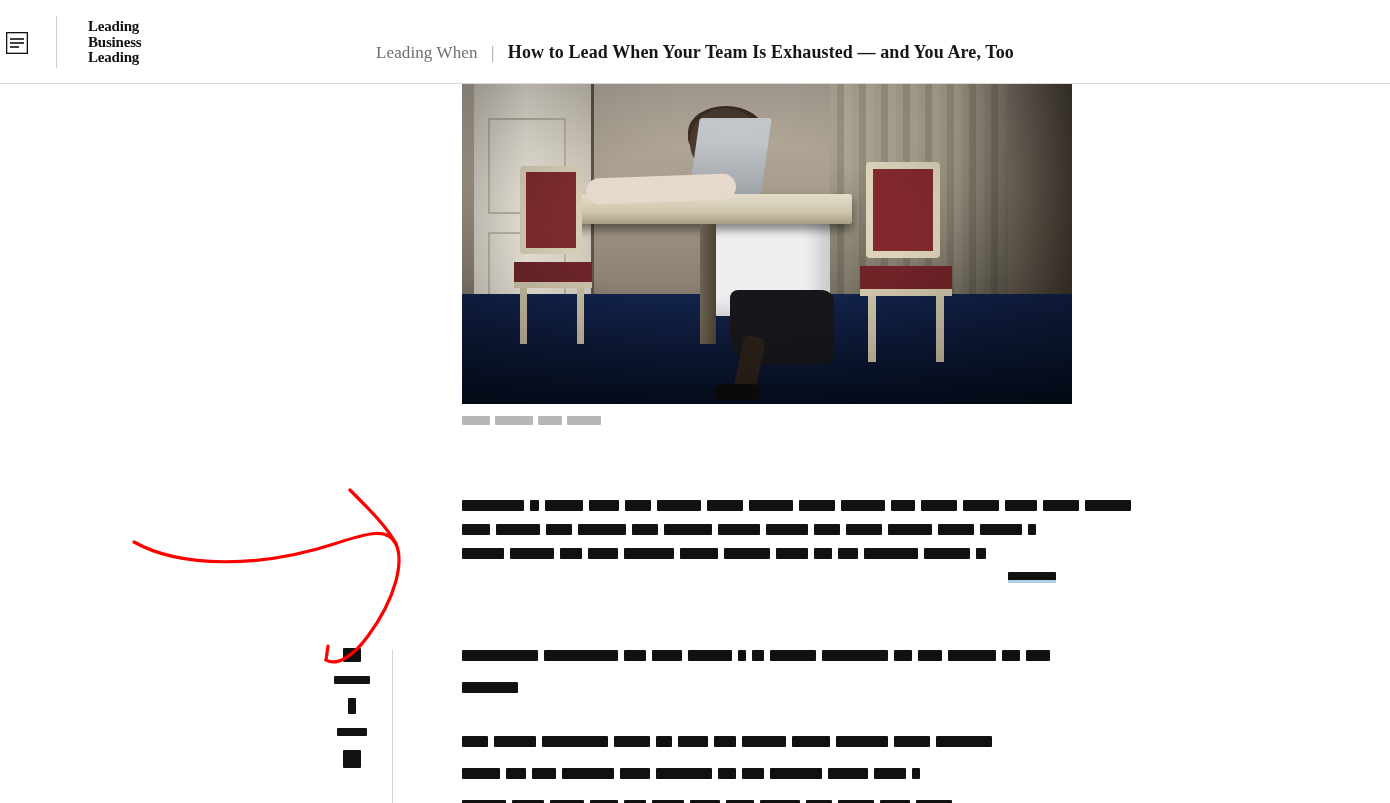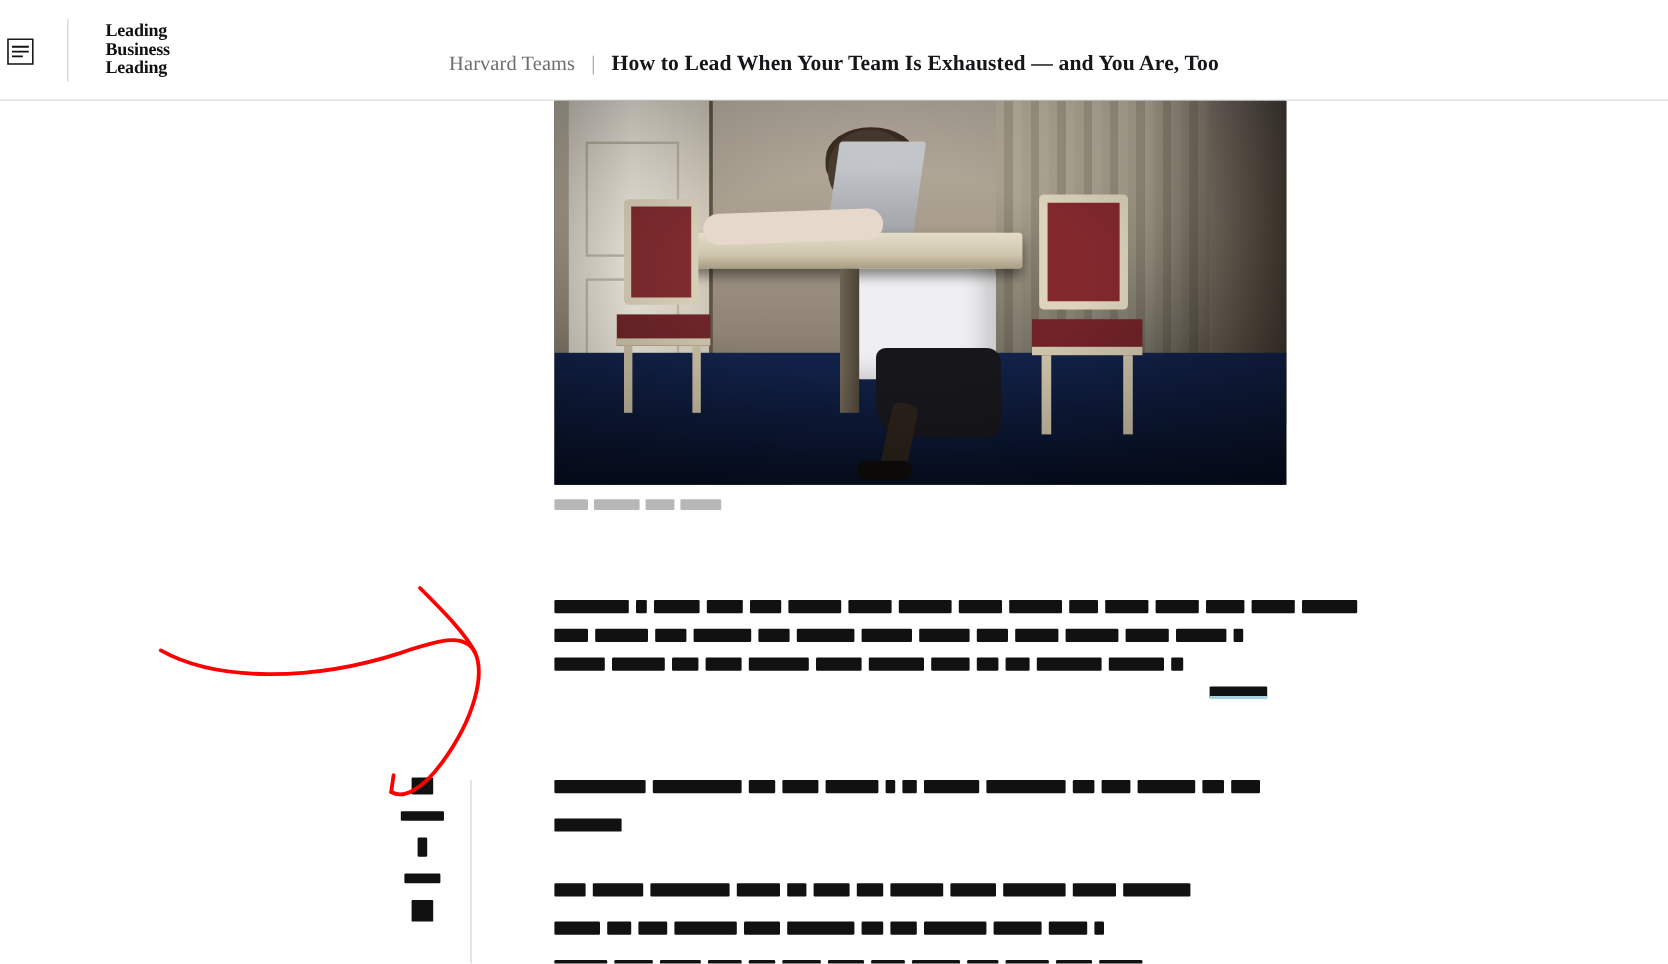--- a/index.html
+++ b/index.html
@@ -285,21 +285,21 @@
 
     <div class="logo-divider"></div>
 
     <div class="brand">
       <span>Leading</span>
       <span>Business</span>
       <span>Leading</span>
     </div>
 
     <div class="header-center">
-      <span class="kicker">Harvard Teams</span>
+      <span class="kicker">Leading When</span>
       <span class="sep">|</span>
       <span class="headline">How to Lead When Your Team Is Exhausted — and You Are, Too</span>
     </div>
   </div>
 
   <div class="hero-photo">
     <div class="ph-wall"></div>
     <div class="ph-curtain"></div>
     <div class="ph-curtain-shadow"></div>
     <div class="ph-door"></div>

